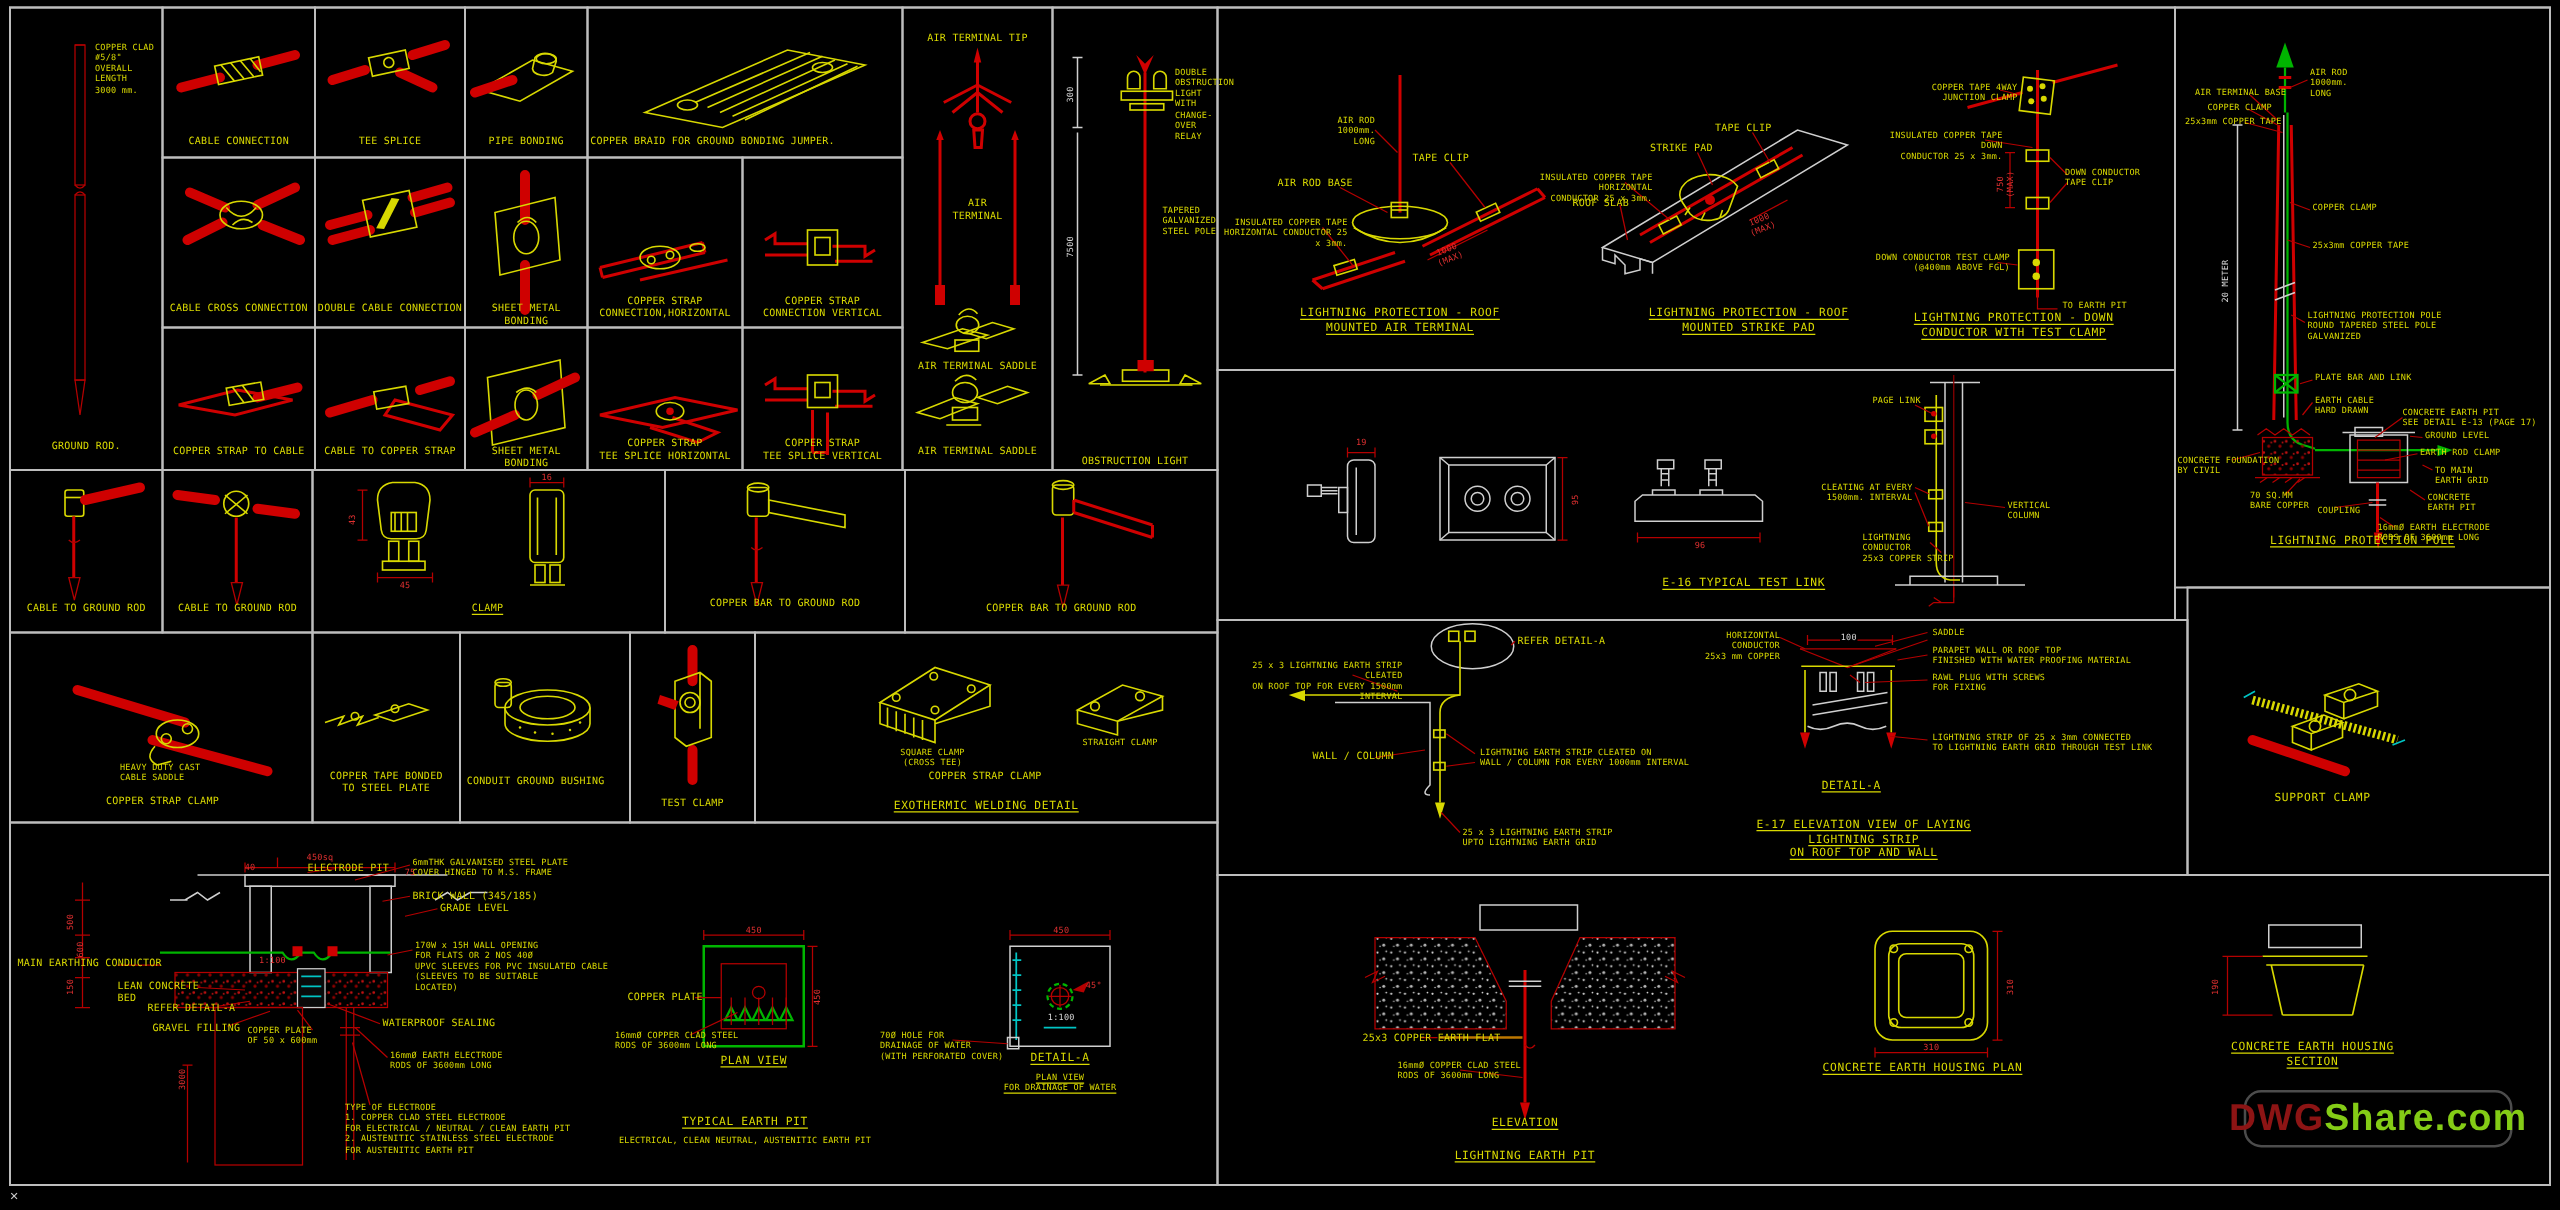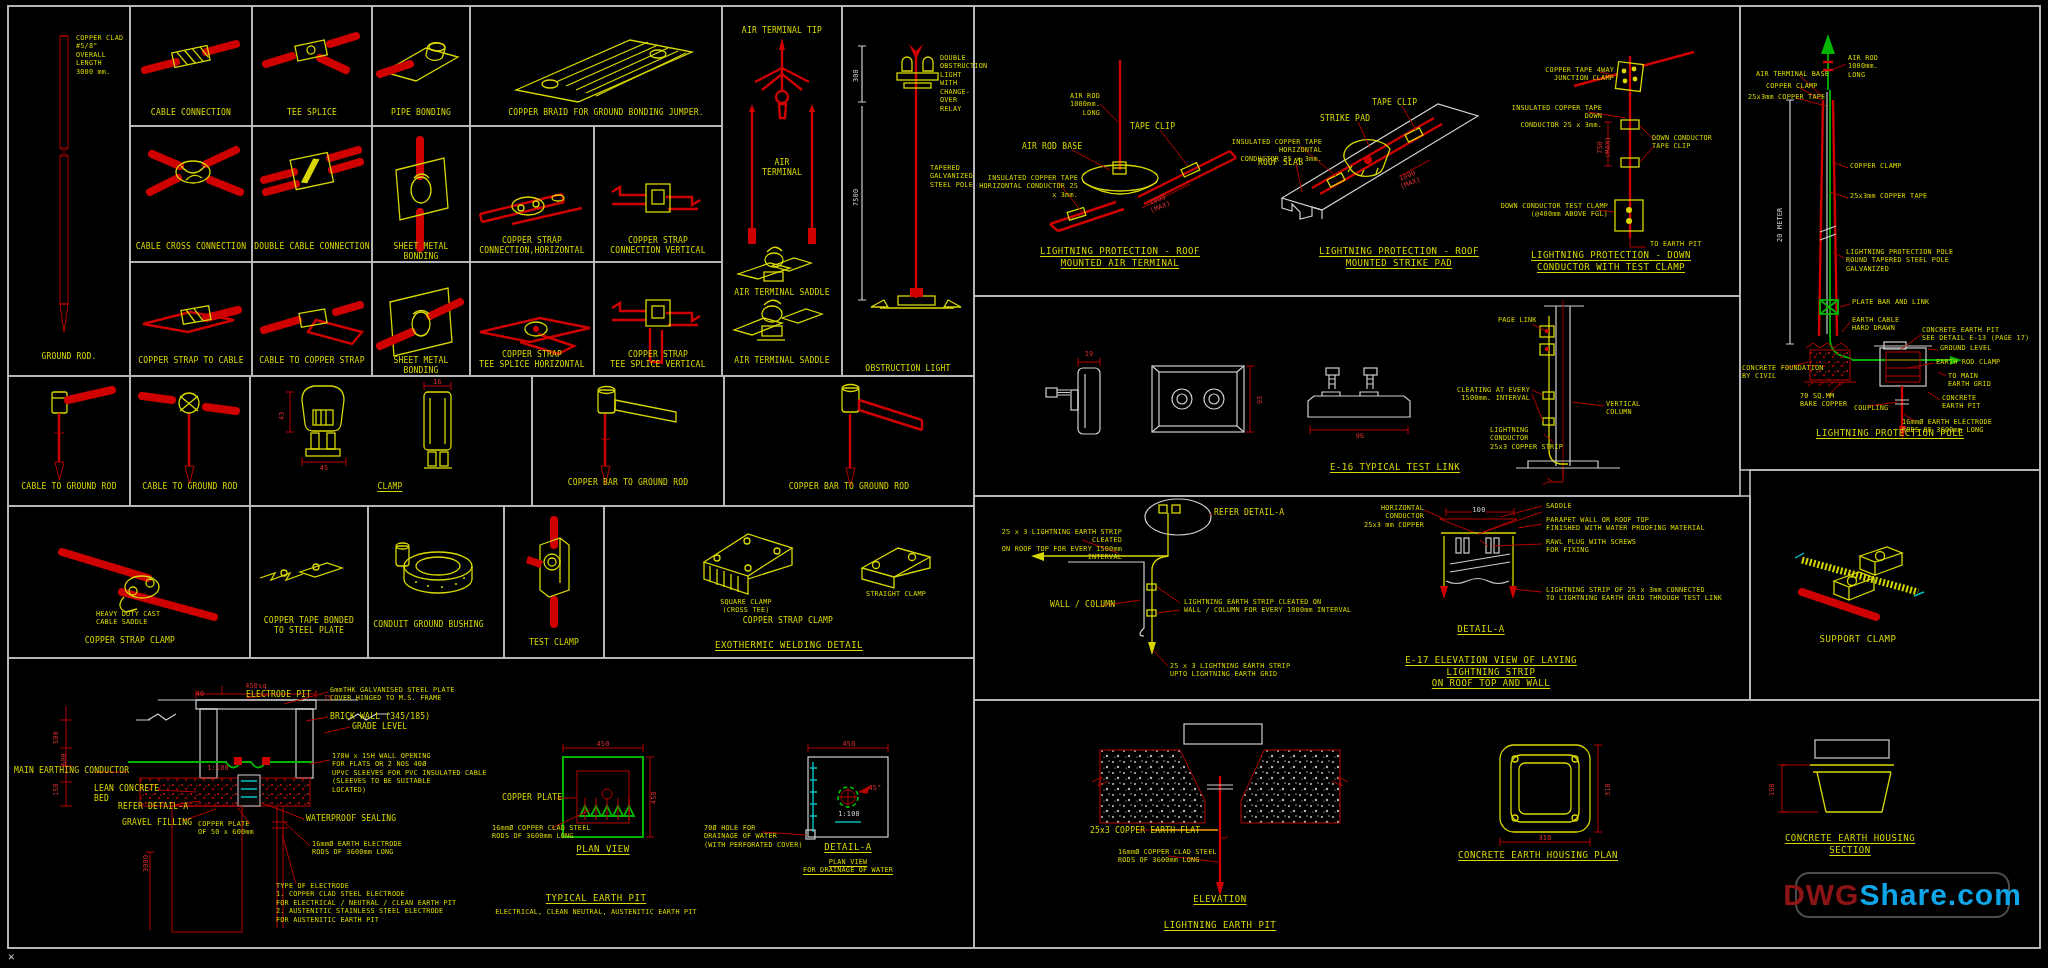--- a/index.html
+++ b/index.html
@@ -14,21 +14,21 @@
 .t{font-size:9px;letter-spacing:.5px}
 .u{text-decoration:underline;text-underline-offset:2px}
 .rd{color:#e03030}
 .wt{color:#d8d8d8}
 .rot{transform:rotate(-90deg);transform-origin:left top}
 .rot2{transform:rotate(-22deg);transform-origin:left top}
 #watermark{position:absolute;left:1795px;top:872px;width:215px;height:46px;border:2px solid #4c4c4c;
   border-radius:14px;display:flex;align-items:center;justify-content:center;z-index:4;
   font-family:"Liberation Sans",sans-serif;font-weight:bold;font-size:30px;letter-spacing:1px}
 #watermark .dwg{color:#8d1414}
-#watermark .rest{color:#0ea5e9}
+#watermark .rest{color:#84cc16}
 #close{position:absolute;left:8px;top:950px;color:#cfcfcf;font-size:11px;z-index:4;cursor:pointer}
 </style>
 </head>
 <body>
 
 <svg width="2048" height="968" viewBox="0 0 2048 968">
 <defs>
   <pattern id="hw" width="6" height="6" patternUnits="userSpaceOnUse">
         <path d="M0 6 L6 0" stroke="#c8c8c8" stroke-width="1"></path>
       </pattern>
@@ -548,21 +548,21 @@
 
 <div class="lbl la sm" style="left:76px;top:34px;width:54px">COPPER CLAD
 #5/8"
 OVERALL
 LENGTH
 3000 mm.</div>
 <div class="lbl" style="left:10px;top:352px;width:118px">GROUND ROD.</div>
 <div class="lbl" style="left:132px;top:108px;width:118px">CABLE CONNECTION</div>
 <div class="lbl" style="left:254px;top:108px;width:116px">TEE SPLICE</div>
 <div class="lbl" style="left:374px;top:108px;width:94px">PIPE BONDING</div>
-<div class="lbl" style="left:492px;top:108px;width:228px">COPPER BRAID FOR GROUND BONDING JUMPER.</div>
+<div class="lbl" style="left:456px;top:108px;width:228px">COPPER BRAID FOR GROUND BONDING JUMPER.</div>
 <div class="lbl" style="left:132px;top:242px;width:118px">CABLE CROSS CONNECTION</div>
 <div class="lbl" style="left:254px;top:242px;width:116px">DOUBLE CABLE CONNECTION</div>
 <div class="lbl" style="left:374px;top:242px;width:94px">SHEET METAL BONDING</div>
 <div class="lbl" style="left:472px;top:236px;width:120px">COPPER STRAP
 CONNECTION,HORIZONTAL</div>
 <div class="lbl" style="left:596px;top:236px;width:124px">COPPER STRAP
 CONNECTION VERTICAL</div>
 <div class="lbl" style="left:132px;top:356px;width:118px">COPPER STRAP TO CABLE</div>
 <div class="lbl" style="left:254px;top:356px;width:116px">CABLE TO COPPER STRAP</div>
 <div class="lbl" style="left:374px;top:356px;width:94px">SHEET METAL BONDING</div>

